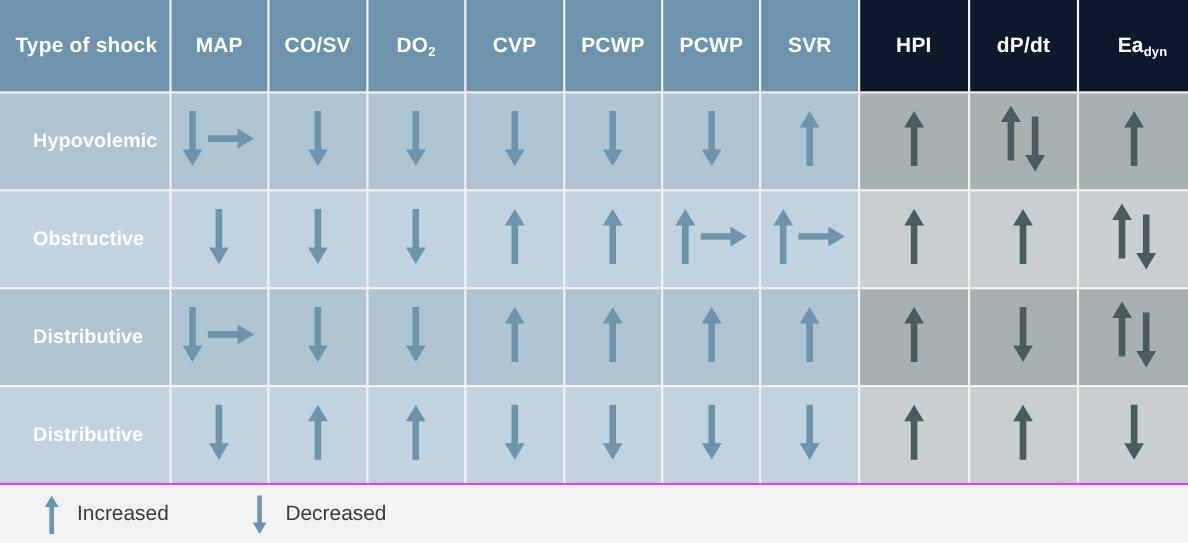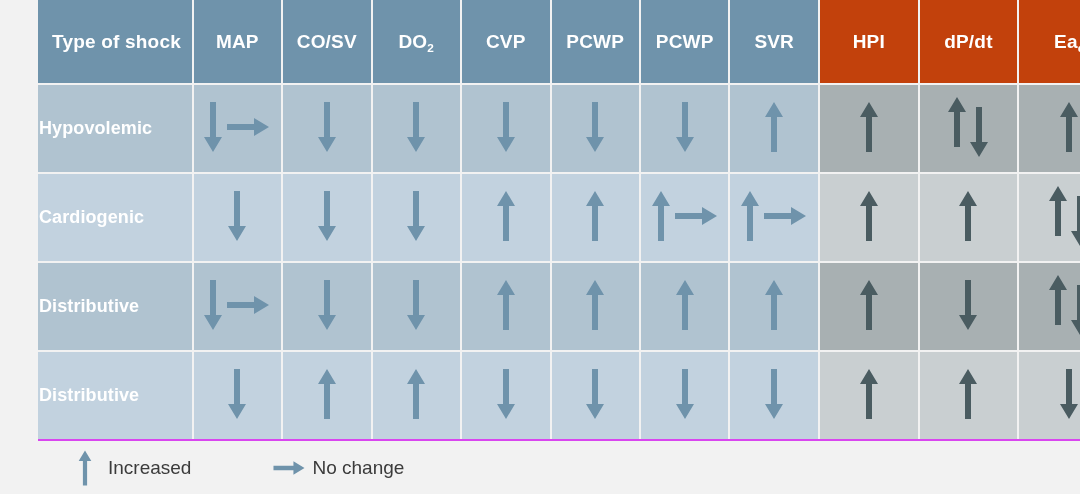--- a/index.html
+++ b/index.html
@@ -14,21 +14,20 @@
     font-family: "Liberation Sans", sans-serif;
     overflow: hidden;
   }
 
   .table-wrap {
     width: 964px;
     height: 494px;
     display: flex;
     flex-direction: column;
     background: #f2f2f2;
-    margin-left: 38px;
   }
 
   table.shock-table {
     width: 1080px;
     border-collapse: collapse;
     table-layout: fixed;
   }
 
   table.shock-table col.c-label { width: 152px; }
   table.shock-table col.c-data  { width: 88px; }
@@ -42,21 +41,21 @@
     color: #ffffff;
     font-size: 19px;
     font-weight: bold;
     letter-spacing: 0.2px;
     border-right: 2px solid #f2f2f2;
     border-bottom: 2px solid #f2f2f2;
     vertical-align: middle;
     text-align: center;
   }
   thead th.hd-light { background: #6f93ab; }
-  thead th.hd-dark  { background: #c2410c; }
+  thead th.hd-dark  { background: #0f172a; }
   thead th.hd-corner {
     background: #6f93ab;
     text-align: left;
     padding-left: 14px;
     line-height: 1.22;
   }
   thead th:last-child { border-right: none; padding-left: 16px; }
 
   sub.sb {
     font-size: 0.62em;
@@ -74,21 +73,21 @@
     border-right: 2px solid #f2f2f2;
     border-bottom: 2px solid #f2f2f2;
     vertical-align: middle;
     text-align: center;
   }
   tbody td:last-child { border-right: none; }
   tbody tr:last-child td { border-bottom: 2px solid #d946ef; }
 
   td.lbl {
     text-align: left;
-    padding-left: 1px;
+    padding-left: 30px;
     color: #ffffff;
     font-size: 18px;
     font-weight: bold;
     letter-spacing: 0.1px;
   }
 
   
   tr.r-odd  td.lbl,
   tr.r-odd  td.dcell { background: #b0c3d0; }
   tr.r-even td.lbl,
@@ -113,21 +112,21 @@
   .up-off   { position: relative; top: -5px; }
   .down-off { position: relative; top: 5px; }
 
   
   .legend {
     flex: 1;
     background: #f2f2f2;
     display: flex;
     align-items: center;
     padding-left: 30px;
-    gap: 15px;
+    gap: 0;
   }
   .legend-item {
     display: flex;
     align-items: center;
     margin-right: 66px;
   }
   .legend-item .lg-ico {
     display: inline-flex;
     align-items: center;
     justify-content: center;
@@ -256,21 +255,21 @@
             </span></td>
           <td class="kcell"><span class="glyph">
               <span class="">
                 <svg width="20" height="54" viewBox="0 0 20 54" aria-hidden="true">
                   <polygon class="a-slate" points="10,2 19,17 13,17 13,52 7,52 7,17 1,17"></polygon>
                 </svg>
               </span>
             </span></td>
         </tr>
         <tr class="r-even">
-          <td class="lbl">Cardiogenic</td>
+          <td class="lbl">Obstructive</td>
           <td class="dcell"><span class="glyph">
               <span class="">
                 <svg width="20" height="54" viewBox="0 0 20 54" aria-hidden="true">
                   <polygon class="a-blue" points="10,52 1,37 7,37 7,2 13,2 13,37 19,37"></polygon>
                 </svg>
               </span>
             </span></td>
           <td class="dcell"><span class="glyph">
               <span class="">
                 <svg width="20" height="54" viewBox="0 0 20 54" aria-hidden="true">
@@ -514,21 +513,21 @@
   <div class="legend-item">
         <span class="lg-ico">
           <svg width="14" height="38" viewBox="0 0 20 54" aria-hidden="true">
             <polygon class="a-blue" points="10,2 19,17 13,17 13,52 7,52 7,17 1,17"></polygon>
           </svg>
         </span>
         <span class="lg-txt">Increased</span>
       </div>
       <div class="legend-item">
         <span class="lg-ico">
-          <svg width="36" height="16" viewBox="0 0 46 20" aria-hidden="true">
-            <polygon class="a-blue" points="44,10 29,19 29,13 2,13 2,7 29,7 29,1"></polygon>
+          <svg width="14" height="38" viewBox="0 0 20 54" aria-hidden="true">
+            <polygon class="a-blue" points="10,52 1,37 7,37 7,2 13,2 13,37 19,37"></polygon>
           </svg>
         </span>
-        <span class="lg-txt">No change</span>
+        <span class="lg-txt">Decreased</span>
       </div>
     </div>
 
 </div>
 
 </body></html>

